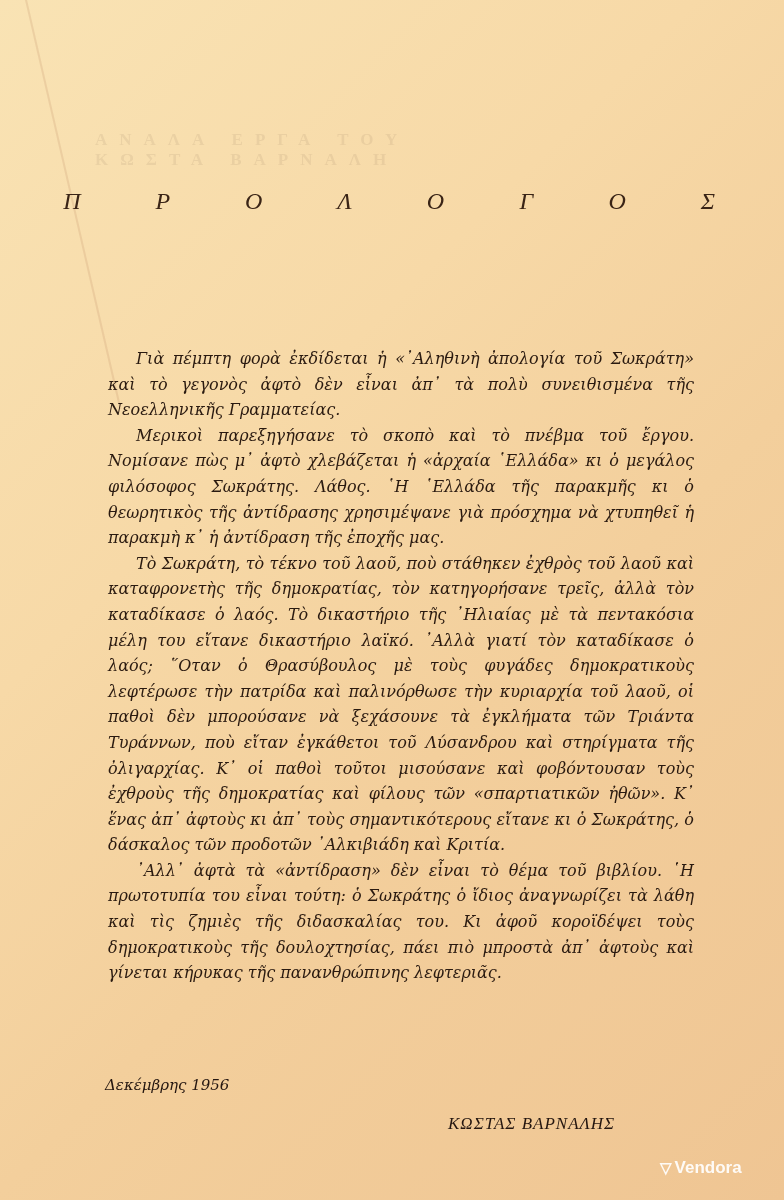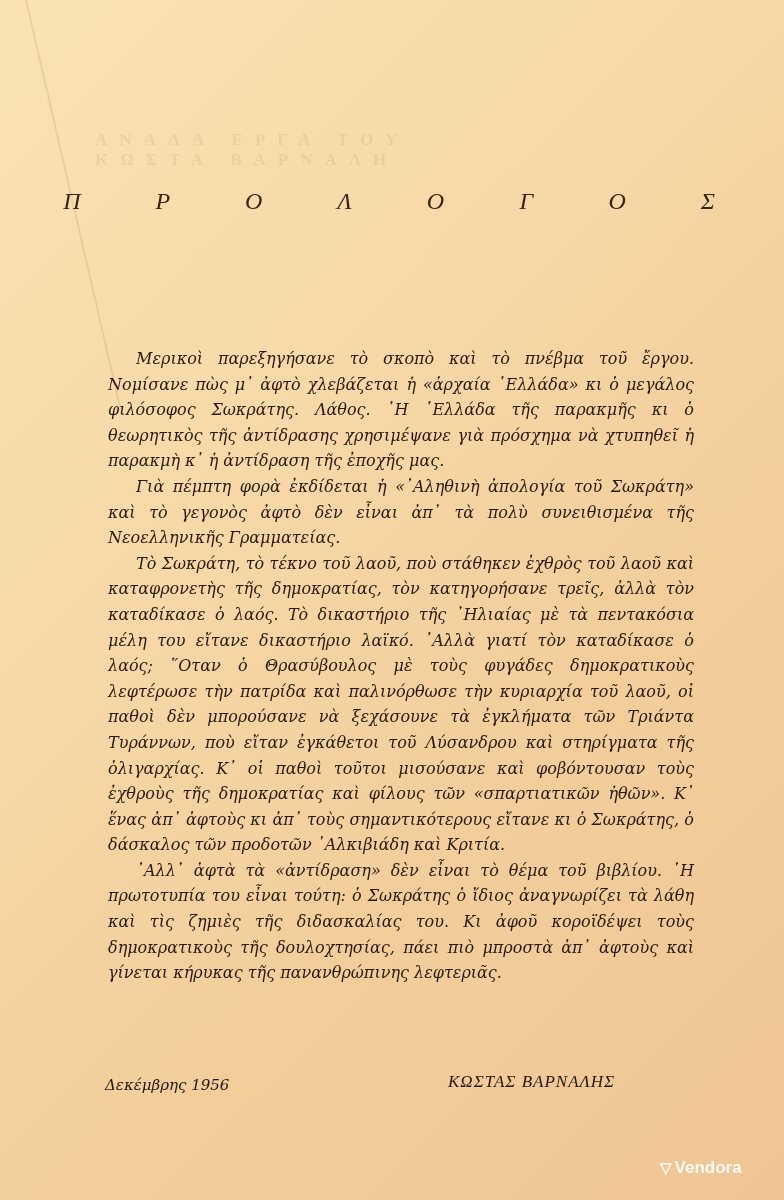--- a/index.html
+++ b/index.html
@@ -29,21 +29,21 @@
     .title span { width: 24px; text-align: center; }
     .body {
       position: absolute; top: 346px; left: 108px; width: 586px;
       font-family: "DejaVu Serif", serif; font-style: italic;
       font-size: 16px; line-height: 25.6px;
       text-align: justify;
       color: #2a1a10;
     }
     .body p { margin: 0; text-indent: 28px; }
     .signature {
-      position: absolute; top: 1072px; left: 448px;
+      position: absolute; top: 1114px; left: 448px;
       font-family: "Liberation Serif", serif; font-style: italic;
       font-size: 17px; letter-spacing: 1px; color: #241610;
     }
     .date {
       position: absolute; top: 1076px; left: 105px;
       font-family: "DejaVu Serif", serif; font-style: italic;
       font-size: 15px; color: #241610;
     }
     .watermark {
       position: absolute; top: 1158px; left: 660px;
@@ -65,22 +65,22 @@
     <span>Ρ</span>
     <span>Ο</span>
     <span>Λ</span>
     <span>Ο</span>
     <span>Γ</span>
     <span>Ο</span>
     <span>Σ</span>
   </div>
 
   <div class="body">
+    <p>Γιὰ πέμπτη φορὰ ἐκδίδεται ἡ «᾿Αληθινὴ ἀπολογία τοῦ Σωκράτη» καὶ τὸ γεγονὸς ἀφτὸ δὲν εἶναι ἀπ᾿ τὰ πολὺ συνειθισμένα τῆς Νεοελληνικῆς Γραμματείας.</p>
     <p>Μερικοὶ παρεξηγήσανε τὸ σκοπὸ καὶ τὸ πνέβμα τοῦ ἔργου. Νομίσανε πὼς μ᾿ ἀφτὸ χλεβάζεται ἡ «ἀρχαία ῾Ελλάδα» κι ὁ μεγάλος φιλόσοφος Σωκράτης. Λάθος. ῾Η ῾Ελλάδα τῆς παρακμῆς κι ὁ θεωρητικὸς τῆς ἀντίδρασης χρησιμέψανε γιὰ πρόσχημα νὰ χτυπηθεῖ ἡ παρακμὴ κ᾿ ἡ ἀντίδραση τῆς ἐποχῆς μας.</p>
-    <p>Γιὰ πέμπτη φορὰ ἐκδίδεται ἡ «᾿Αληθινὴ ἀπολογία τοῦ Σωκράτη» καὶ τὸ γεγονὸς ἀφτὸ δὲν εἶναι ἀπ᾿ τὰ πολὺ συνειθισμένα τῆς Νεοελληνικῆς Γραμματείας.</p>
     <p>Τὸ Σωκράτη, τὸ τέκνο τοῦ λαοῦ, ποὺ στάθηκεν ἐχθρὸς τοῦ λαοῦ καὶ καταφρονετὴς τῆς δημοκρατίας, τὸν κατηγορήσανε τρεῖς, ἀλλὰ τὸν καταδίκασε ὁ λαός. Τὸ δικαστήριο τῆς ᾿Ηλιαίας μὲ τὰ πεντακόσια μέλη του εἴτανε δικαστήριο λαϊκό. ᾿Αλλὰ γιατί τὸν καταδίκασε ὁ λαός; ῞Οταν ὁ Θρασύβουλος μὲ τοὺς φυγάδες δημοκρατικοὺς λεφτέρωσε τὴν πατρίδα καὶ παλινόρθωσε τὴν κυριαρχία τοῦ λαοῦ, οἱ παθοὶ δὲν μπορούσανε νὰ ξεχάσουνε τὰ ἐγκλήματα τῶν Τριάντα Τυράννων, ποὺ εἴταν ἐγκάθετοι τοῦ Λύσανδρου καὶ στηρίγματα τῆς ὀλιγαρχίας. Κ᾿ οἱ παθοὶ τοῦτοι μισούσανε καὶ φοβόντουσαν τοὺς ἐχθροὺς τῆς δημοκρατίας καὶ φίλους τῶν «σπαρτιατικῶν ἠθῶν». Κ᾿ ἕνας ἀπ᾿ ἀφτοὺς κι ἀπ᾿ τοὺς σημαντικότερους εἴτανε κι ὁ Σωκράτης, ὁ δάσκαλος τῶν προδοτῶν ᾿Αλκιβιάδη καὶ Κριτία.</p>
     <p>᾿Αλλ᾿ ἀφτὰ τὰ «ἀντίδραση» δὲν εἶναι τὸ θέμα τοῦ βιβλίου. ῾Η πρωτοτυπία του εἶναι τούτη: ὁ Σωκράτης ὁ ἴδιος ἀναγνωρίζει τὰ λάθη καὶ τὶς ζημιὲς τῆς διδασκαλίας του. Κι ἀφοῦ κοροϊδέψει τοὺς δημοκρατικοὺς τῆς δουλοχτησίας, πάει πιὸ μπροστὰ ἀπ᾿ ἀφτοὺς καὶ γίνεται κήρυκας τῆς πανανθρώπινης λεφτεριᾶς.</p>
   </div>
 
   <div class="signature">ΚΩΣΤΑΣ ΒΑΡΝΑΛΗΣ</div>
   <div class="date">Δεκέμβρης 1956</div>
 
   <div class="watermark">
     <span class="v">▽</span>
     <span>Vendora</span>

